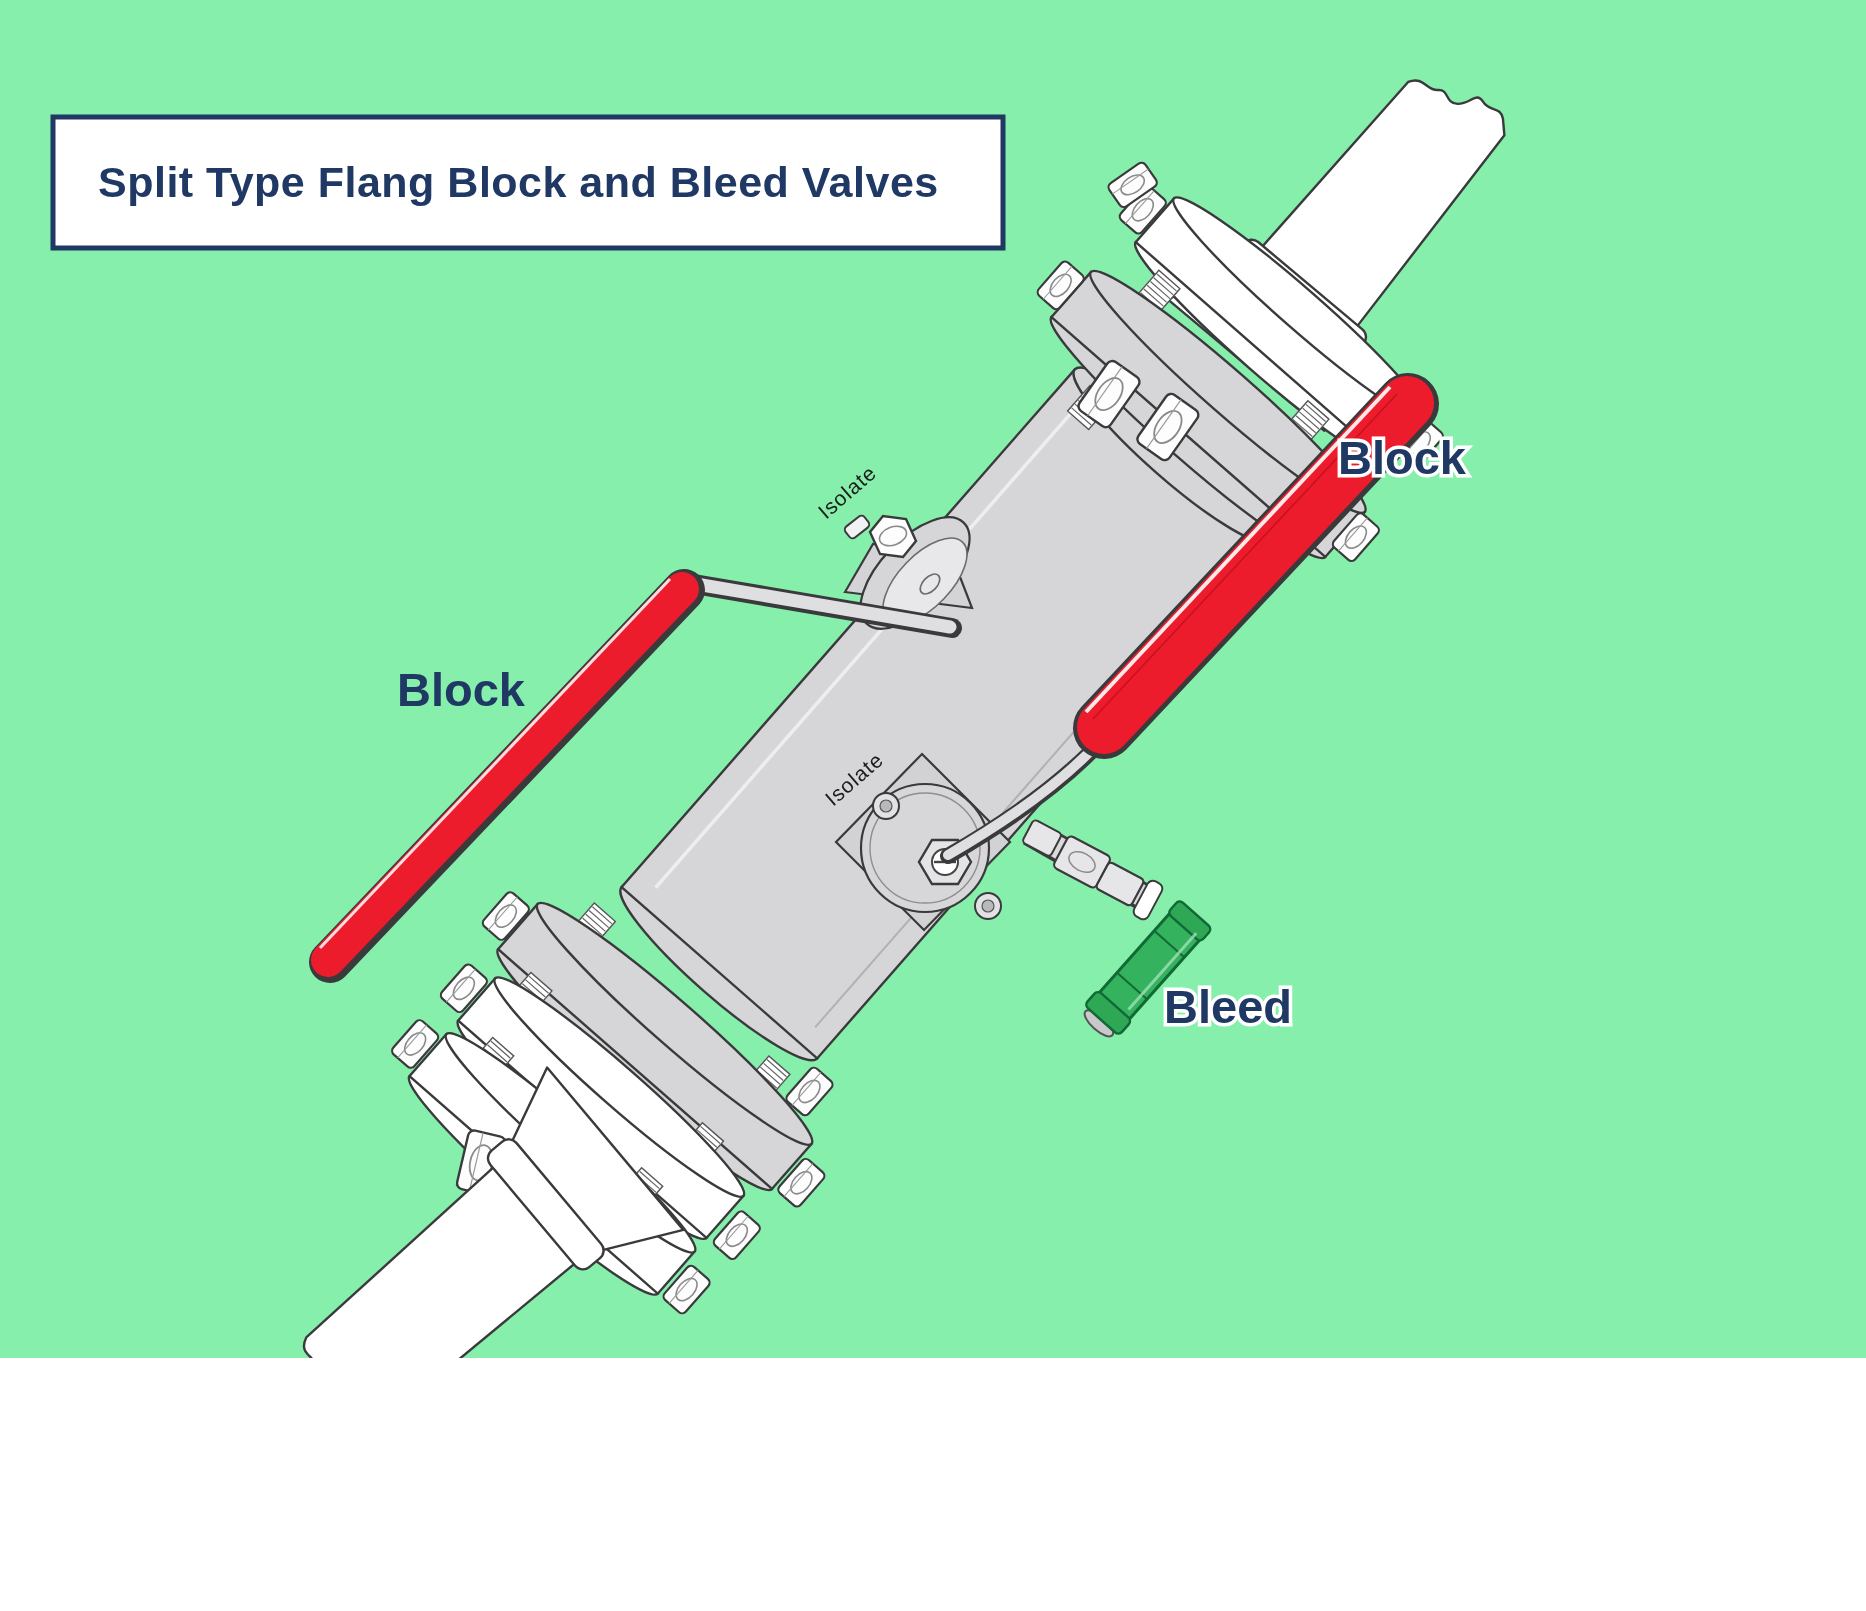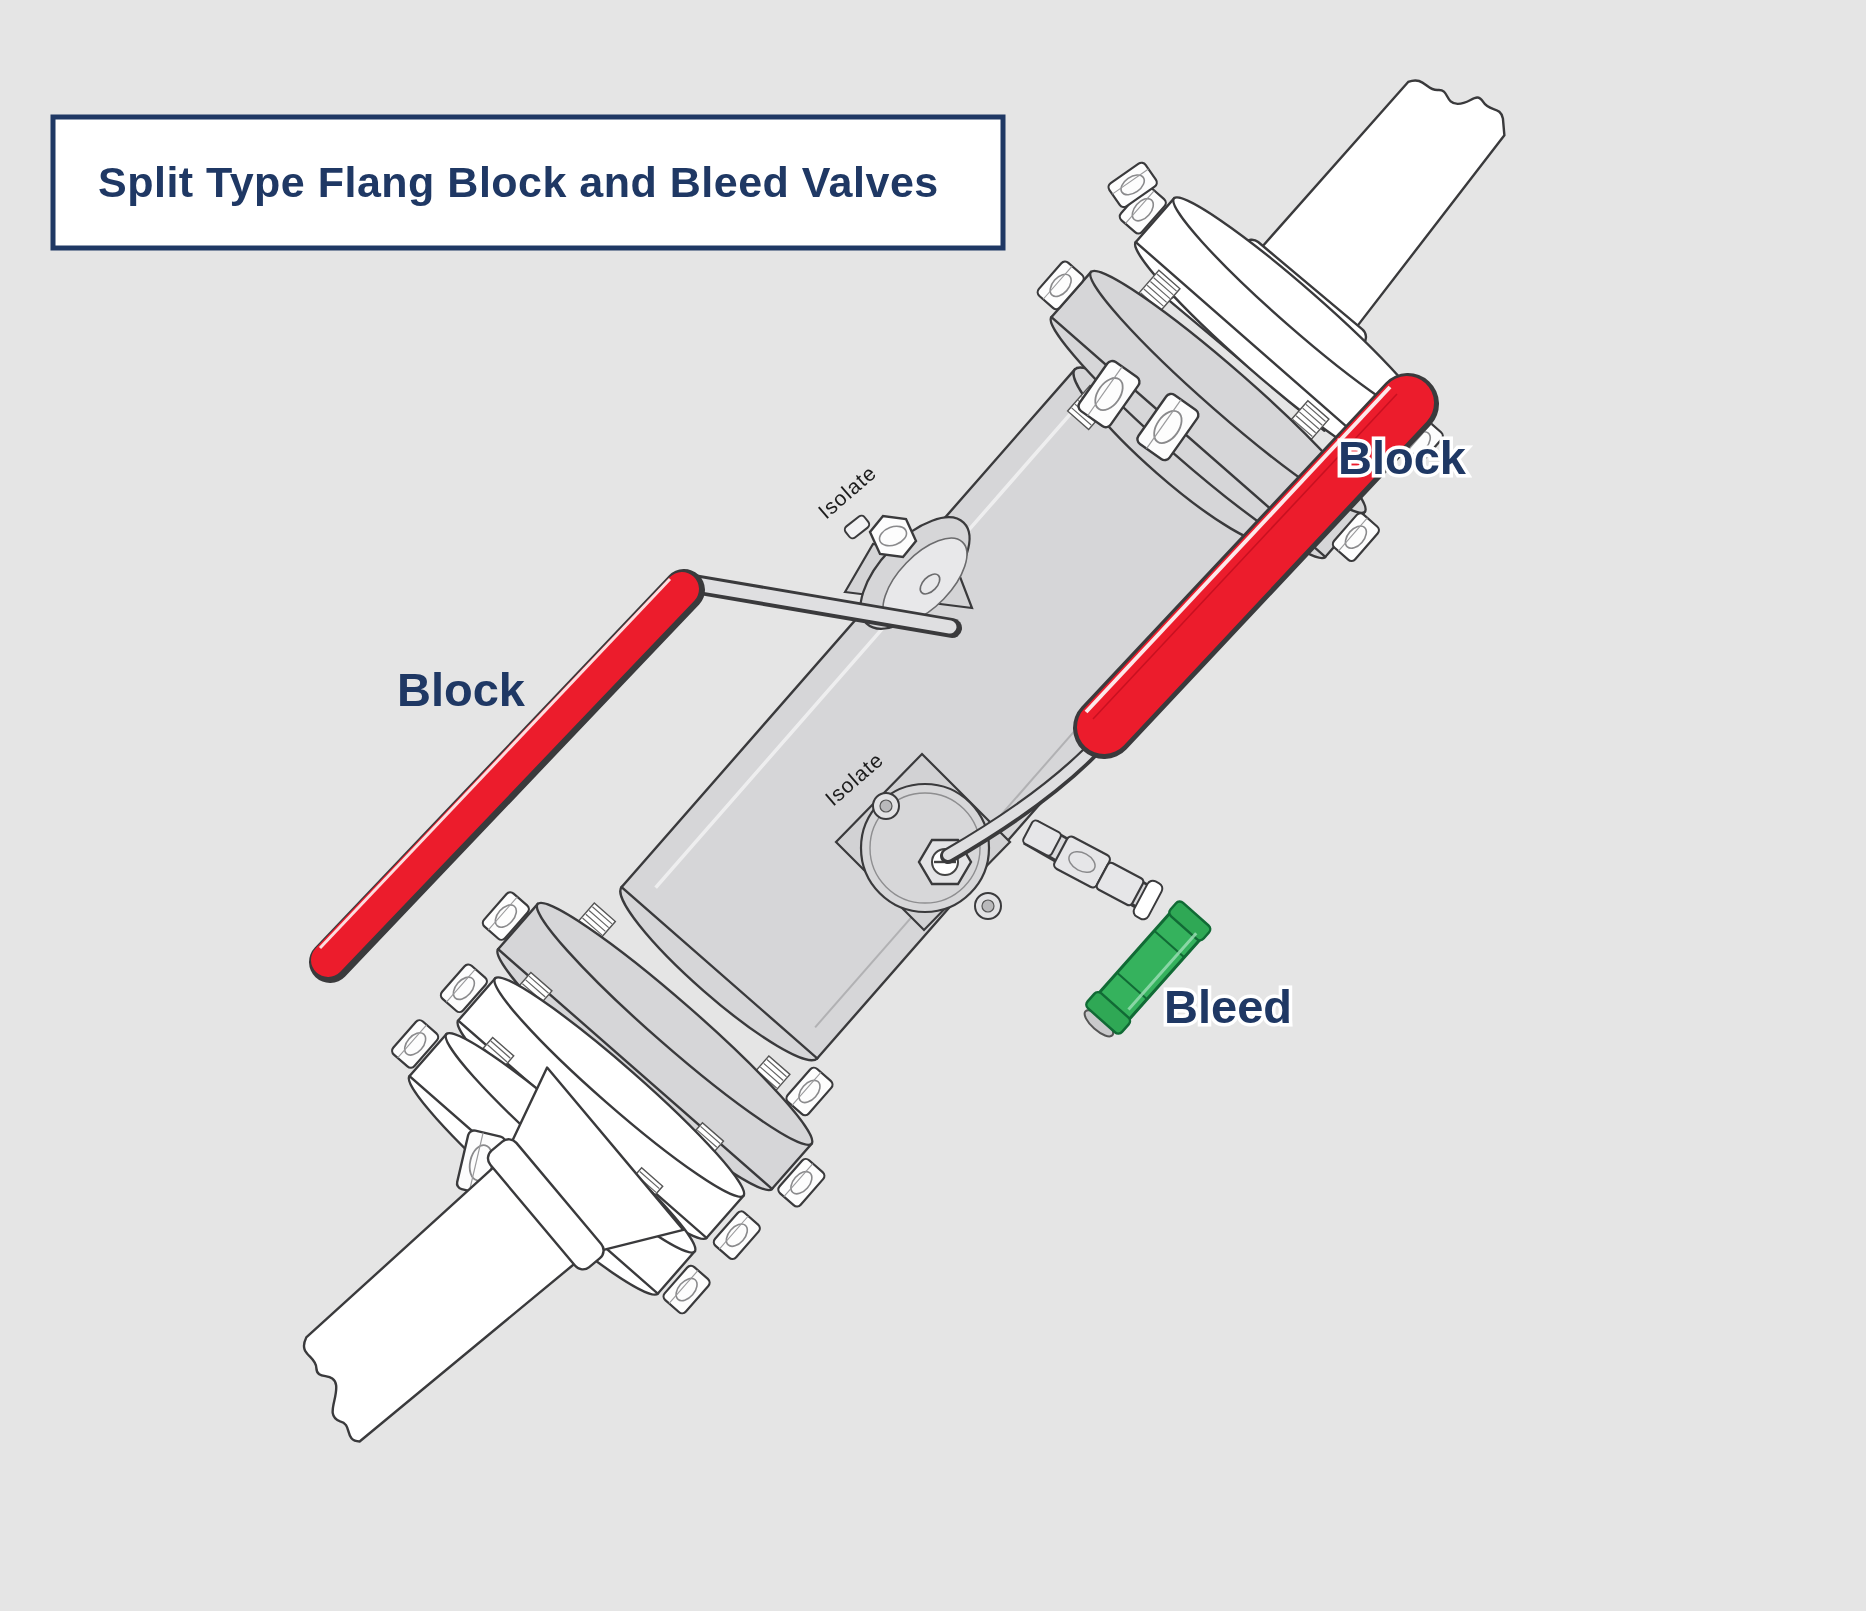--- a/index.html
+++ b/index.html
@@ -1,16 +1,16 @@
 <!DOCTYPE html>
 <html><head>
 <meta charset="utf-8">
 <style>
   html,body{margin:0;padding:0;background:#ffffff;}
-  .stage{position:relative;width:1866px;height:1611px;background:#e5e5e5;overflow:hidden;
+  .stage{position:relative;width:1866px;height:1358px;background:#86efac;overflow:hidden;
          font-family:"Liberation Sans",sans-serif;}
   svg text{font-family:"Liberation Sans",sans-serif;}
   .big-label{font-weight:bold;font-size:47px;}
   .title-label{font-weight:bold;font-size:43px;letter-spacing:.5px;}
   .iso-label{font-size:21px;letter-spacing:1px;fill:#1c1c1c;}
 </style>
 </head>
 <body>
 
 <div class="stage">

